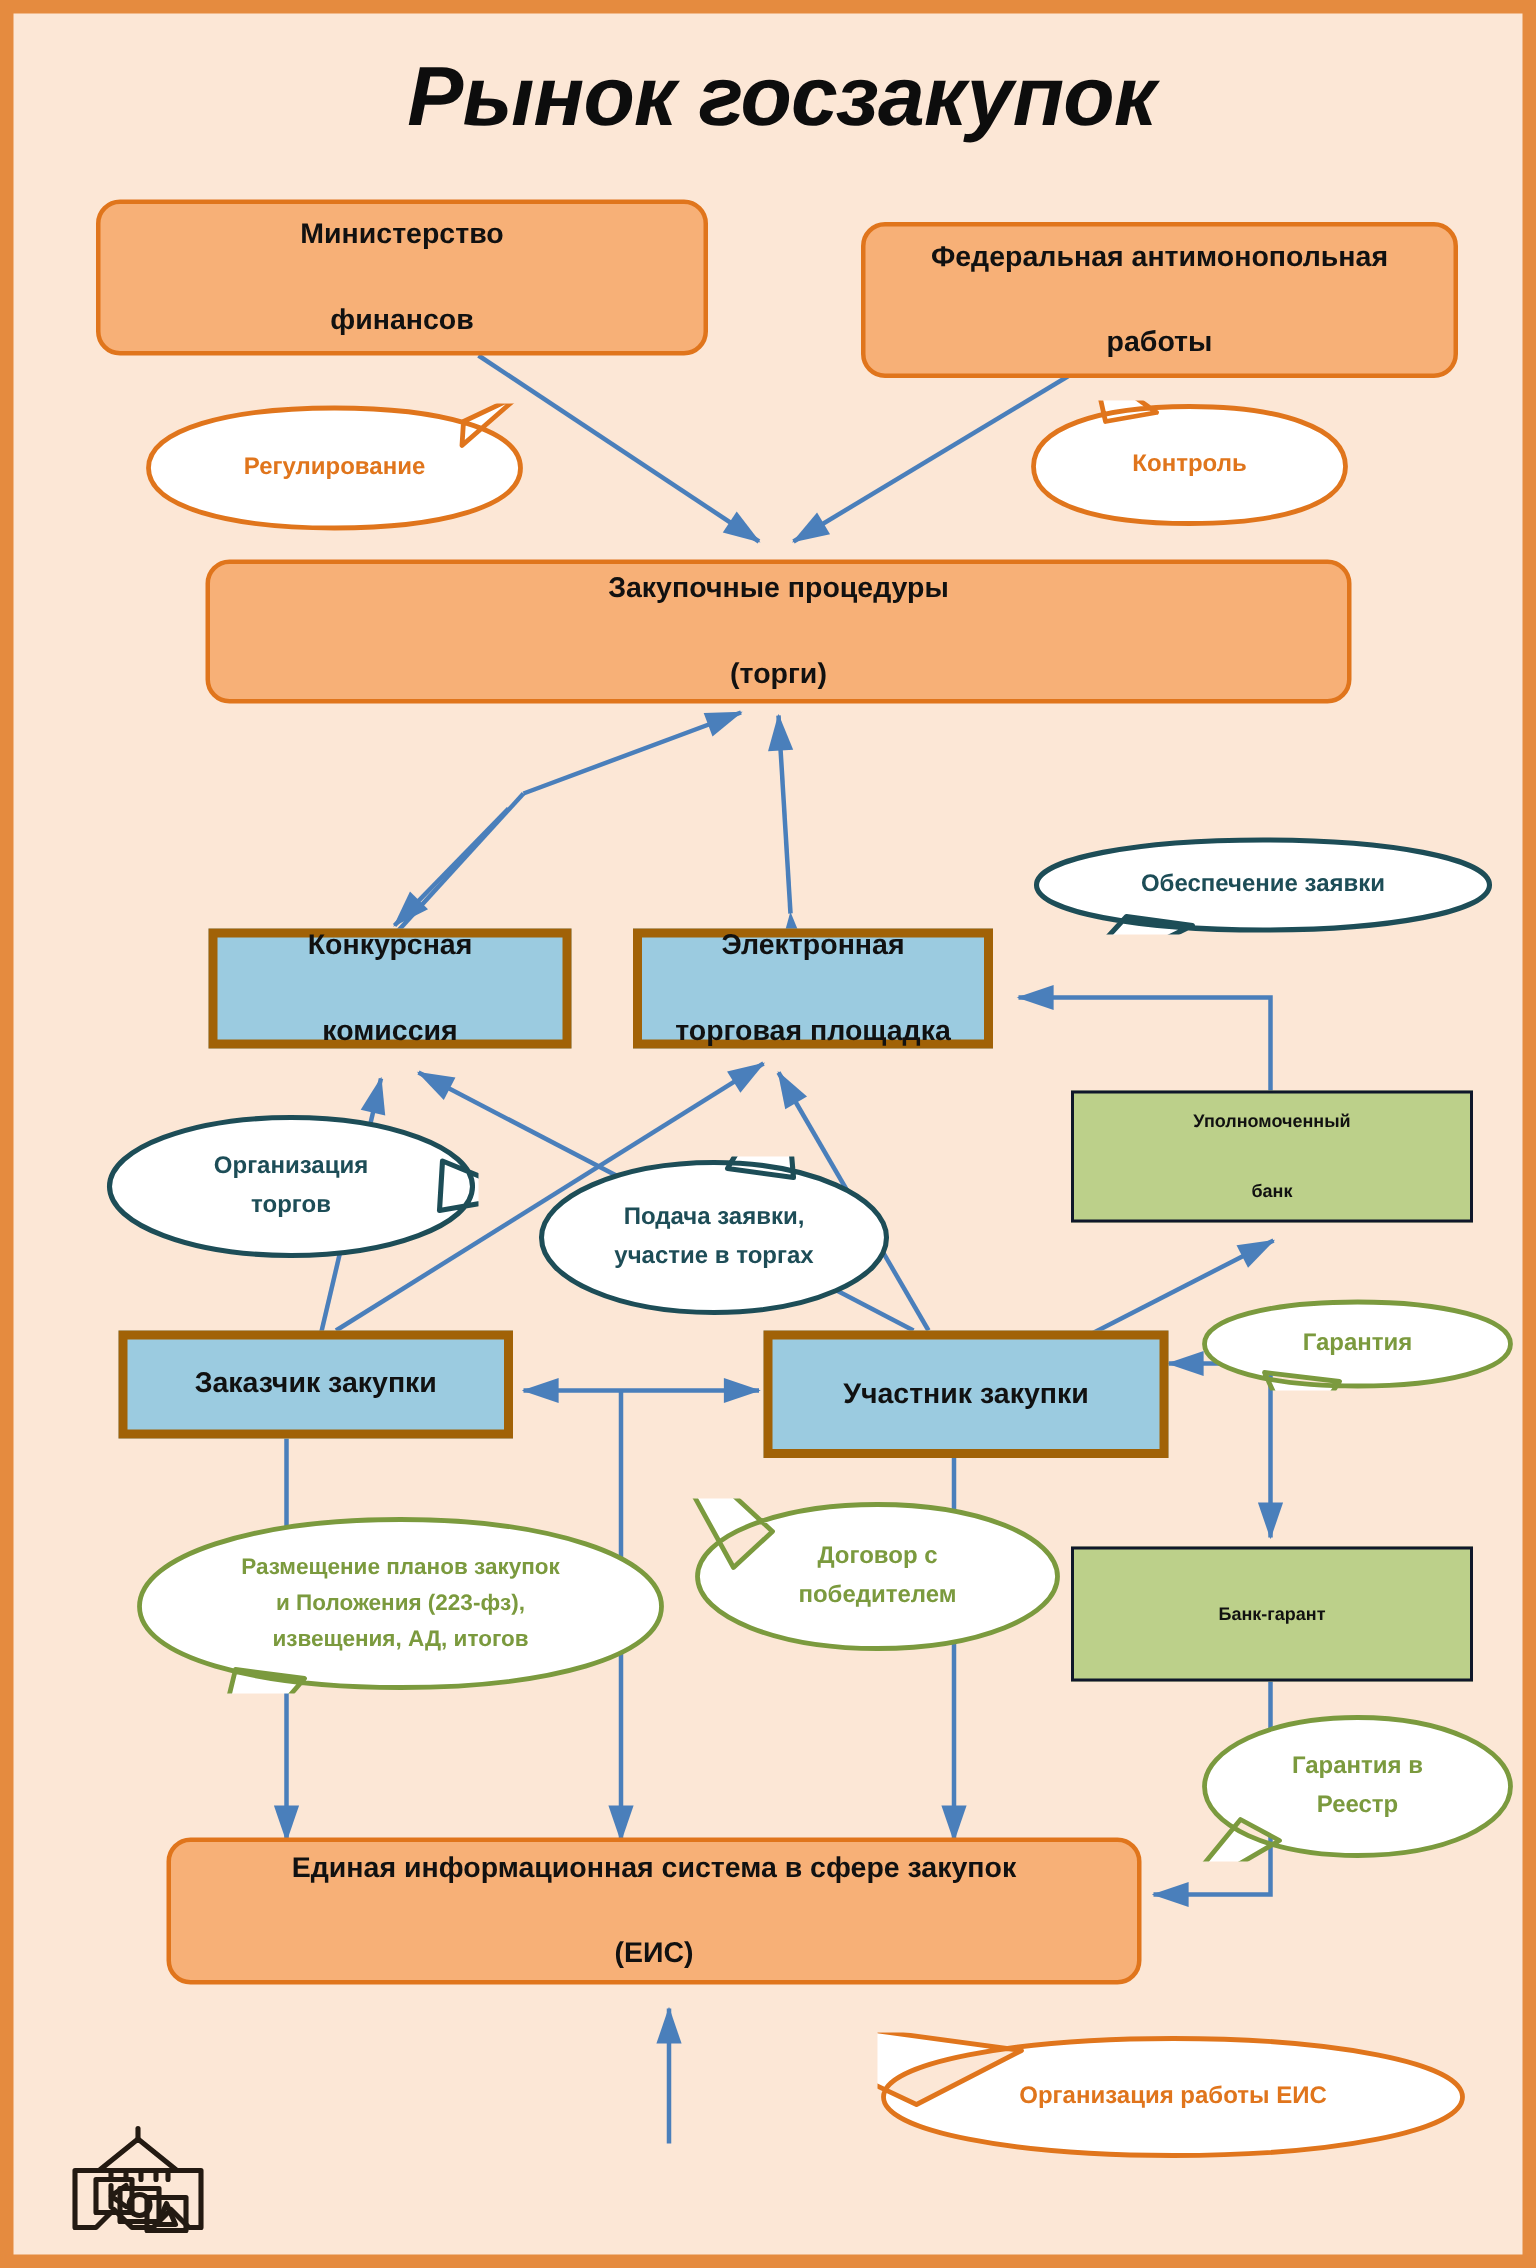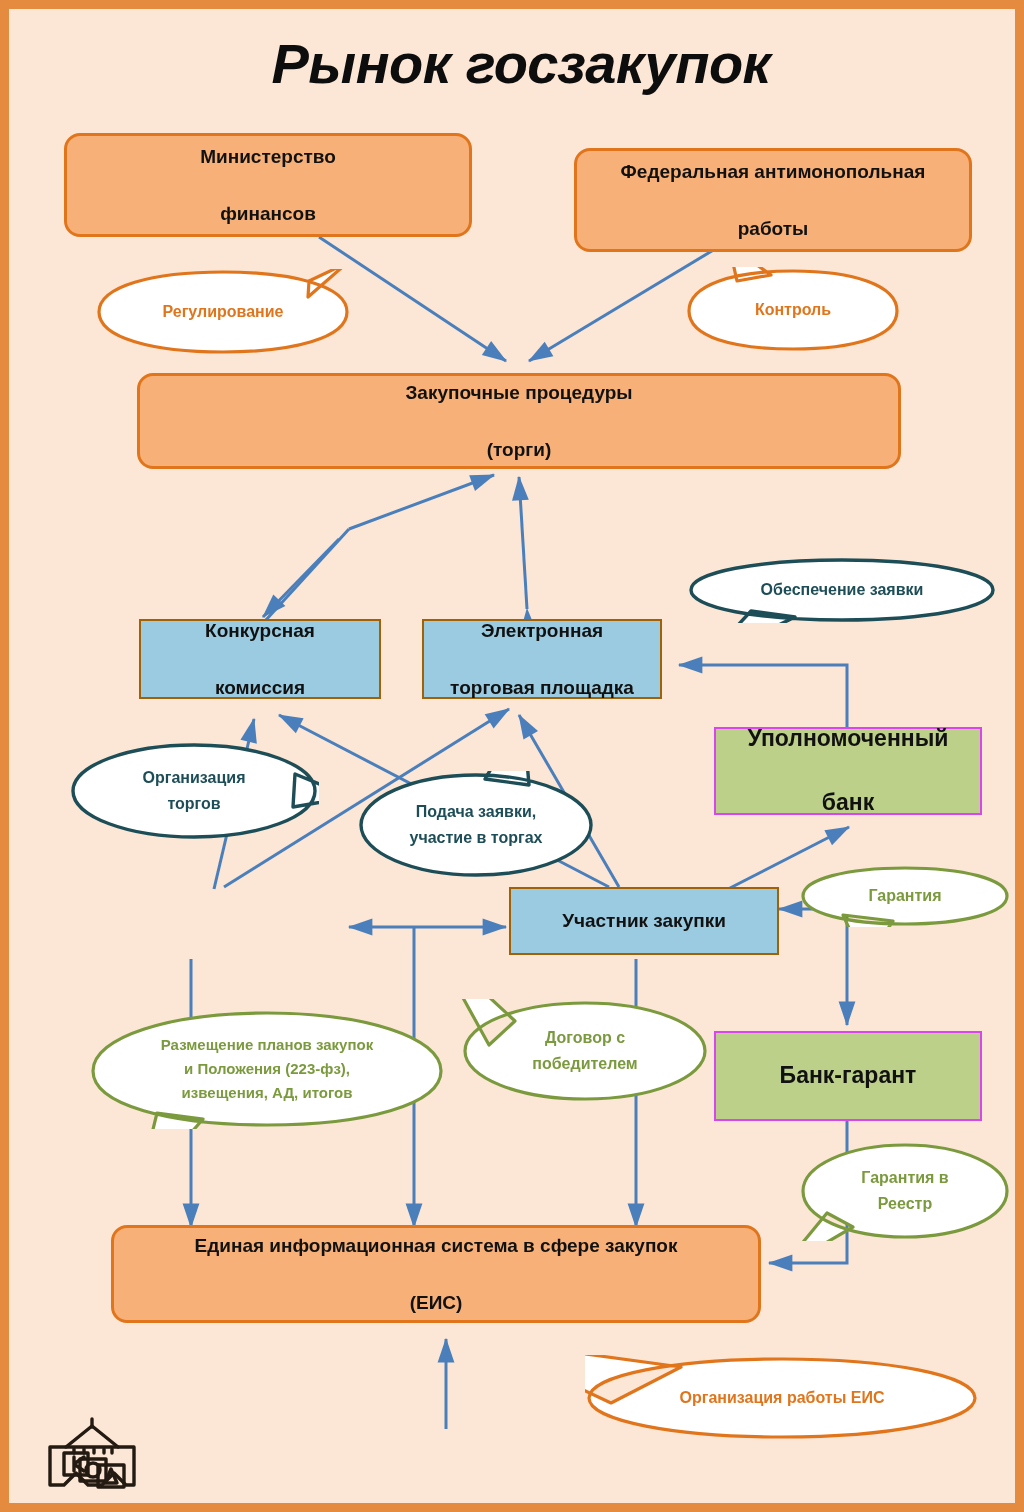--- a/index.html
+++ b/index.html
@@ -58,27 +58,27 @@
   .box .ln { display: block; }
 
   .box-orange {
     background: #f7b077;
     border: 3px solid #e0751c;
     border-radius: 16px;
     font-size: 19px;
   }
   .box-blue {
     background: #9bcbe0;
-    border: 2px solid #a16207;
+    border: 6px solid #a16207;
     font-size: 19px;
   }
   .box-green {
     background: #bcd08a;
-    border: 2px solid #d946ef;
-    font-size: 23px;
+    border: 2px solid #0f172a;
+    font-size: 12px;
   }
 
   
   .callout {
     position: absolute;
     box-sizing: border-box;
     display: flex;
     flex-direction: column;
     align-items: center;
     justify-content: center;
@@ -198,22 +198,25 @@
   <div class="box box-blue" style="left:413px; top:610px; width:240px; height:80px;">
     <span class="ln">Электронная</span>
     <span class="ln">торговая площадка</span>
   </div>
 
   <div class="box box-green" style="left:705px; top:718px; width:268px; height:88px;">
     <span class="ln">Уполномоченный</span>
     <span class="ln">банк</span>
   </div>
 
-
-  <div class="box box-blue" style="left:500px; top:878px; width:270px; height:68px;">
+  <div class="box box-blue" style="left:70px; top:878px; width:263px; height:72px;">
+    <span class="ln">Заказчик закупки</span>
+  </div>
+
+  <div class="box box-blue" style="left:500px; top:878px; width:270px; height:85px;">
     <span class="ln">Участник закупки</span>
   </div>
 
   <div class="box box-green" style="left:705px; top:1022px; width:268px; height:90px;">
     <span class="ln">Банк-гарант</span>
   </div>
 
   <div class="box box-orange" style="left:102px; top:1216px; width:650px; height:98px;">
     <span class="ln">Единая информационная система в сфере закупок</span>
     <span class="ln">(ЕИС)</span>

